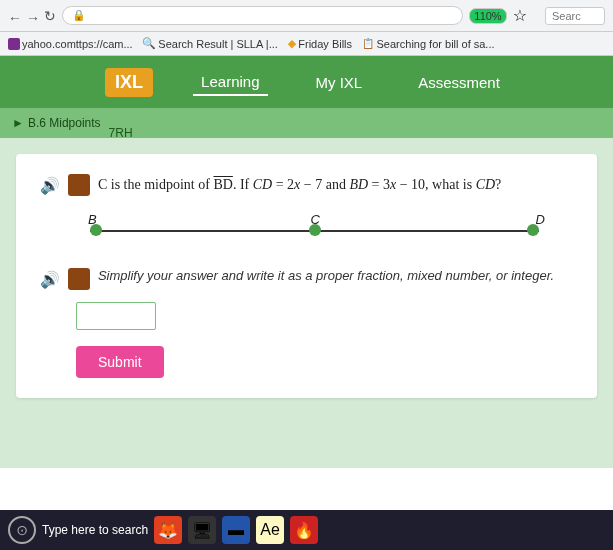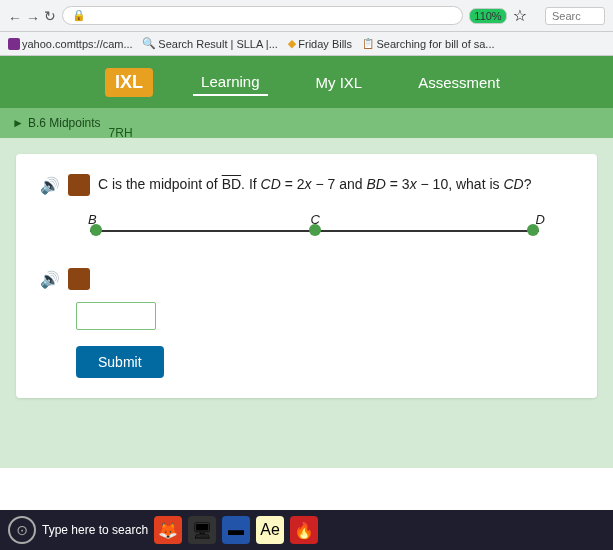--- a/index.html
+++ b/index.html
@@ -134,20 +134,21 @@
       height: 22px;
       background: #8B4513;
       border-radius: 3px;
       display: inline-block;
       flex-shrink: 0;
     }
     .question-text {
       font-size: 14px;
       color: #222;
       line-height: 1.5;
+      font-family: Liberation Serif, serif;
     }
     .overline { text-decoration: overline; }
     .italic { font-style: italic; }
 
     
     .number-line-container {
       margin: 8px 24px 16px 40px;
       position: relative;
       height: 40px;
     }
@@ -196,21 +197,21 @@
       height: 28px;
       margin-left: 36px;
       margin-bottom: 16px;
       padding: 2px 6px;
       font-size: 13px;
       outline: none;
     }
 
     
     .submit-btn {
-      background: #0369a1;
+      background: #ec4899;
       color: #fff;
       border: none;
       border-radius: 4px;
       padding: 8px 22px;
       font-size: 14px;
       cursor: pointer;
       margin-left: 36px;
       font-weight: 500;
     }
 
@@ -324,20 +325,21 @@
       <div class="number-line"></div>
       <div class="dot" style="left: 10px;"></div>
       <div class="dot" style="left: calc(50% - 6px);"></div>
       <div class="dot" style="right: 10px;"></div>
     </div>
 
     
     <div class="instruction-row">
       <span class="speaker-icon">🔊</span>
       <span class="animal-icon"></span>
+      <span class="instruction-text">Simplify your answer and write it as a proper fraction, mixed number, or integer.</span>
     </div>
 
     
     <input type="text" class="answer-input" placeholder="" style="">
 
     
     <div>
       <button class="submit-btn">Submit</button>
     </div>
 

